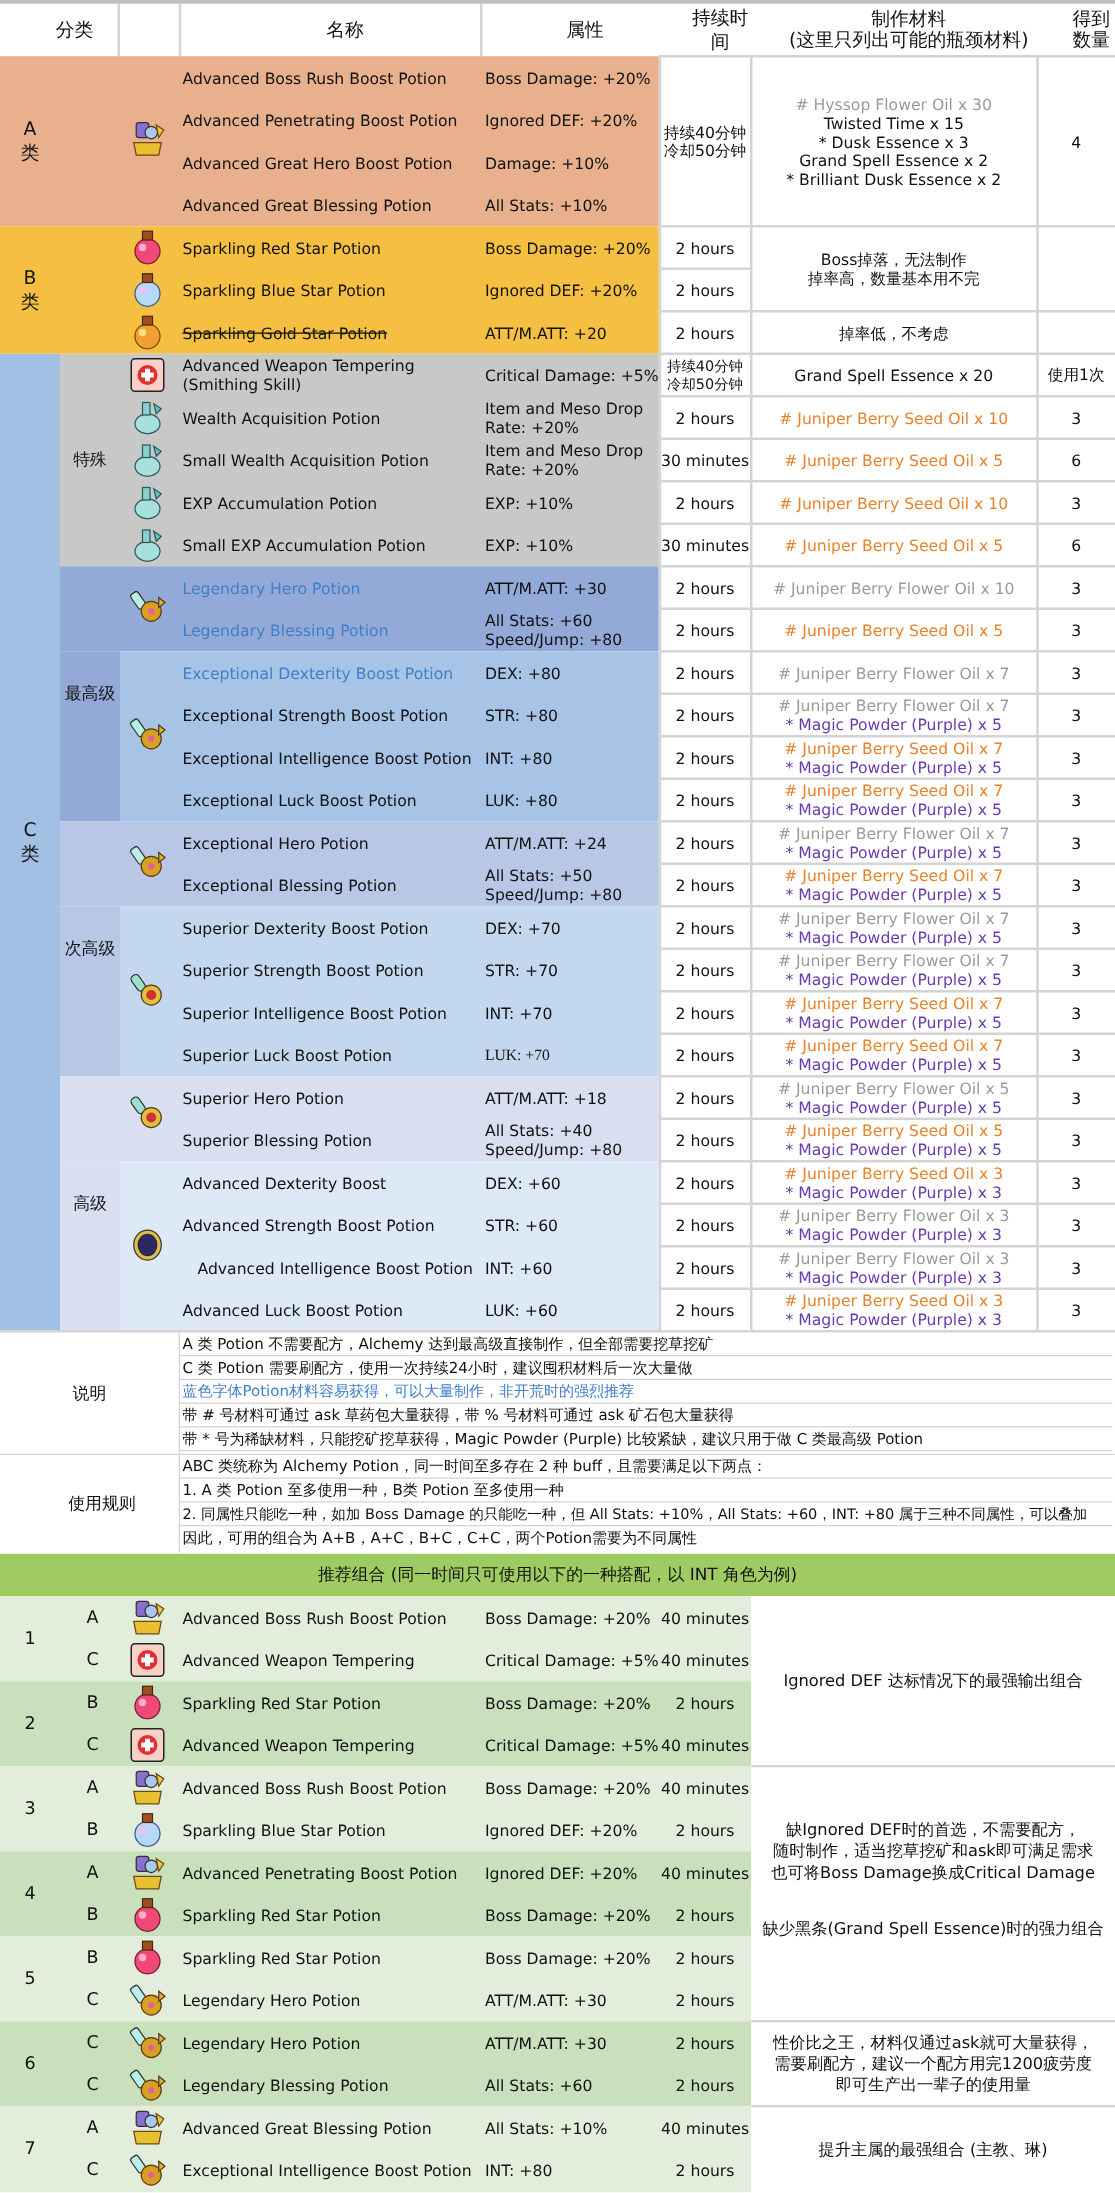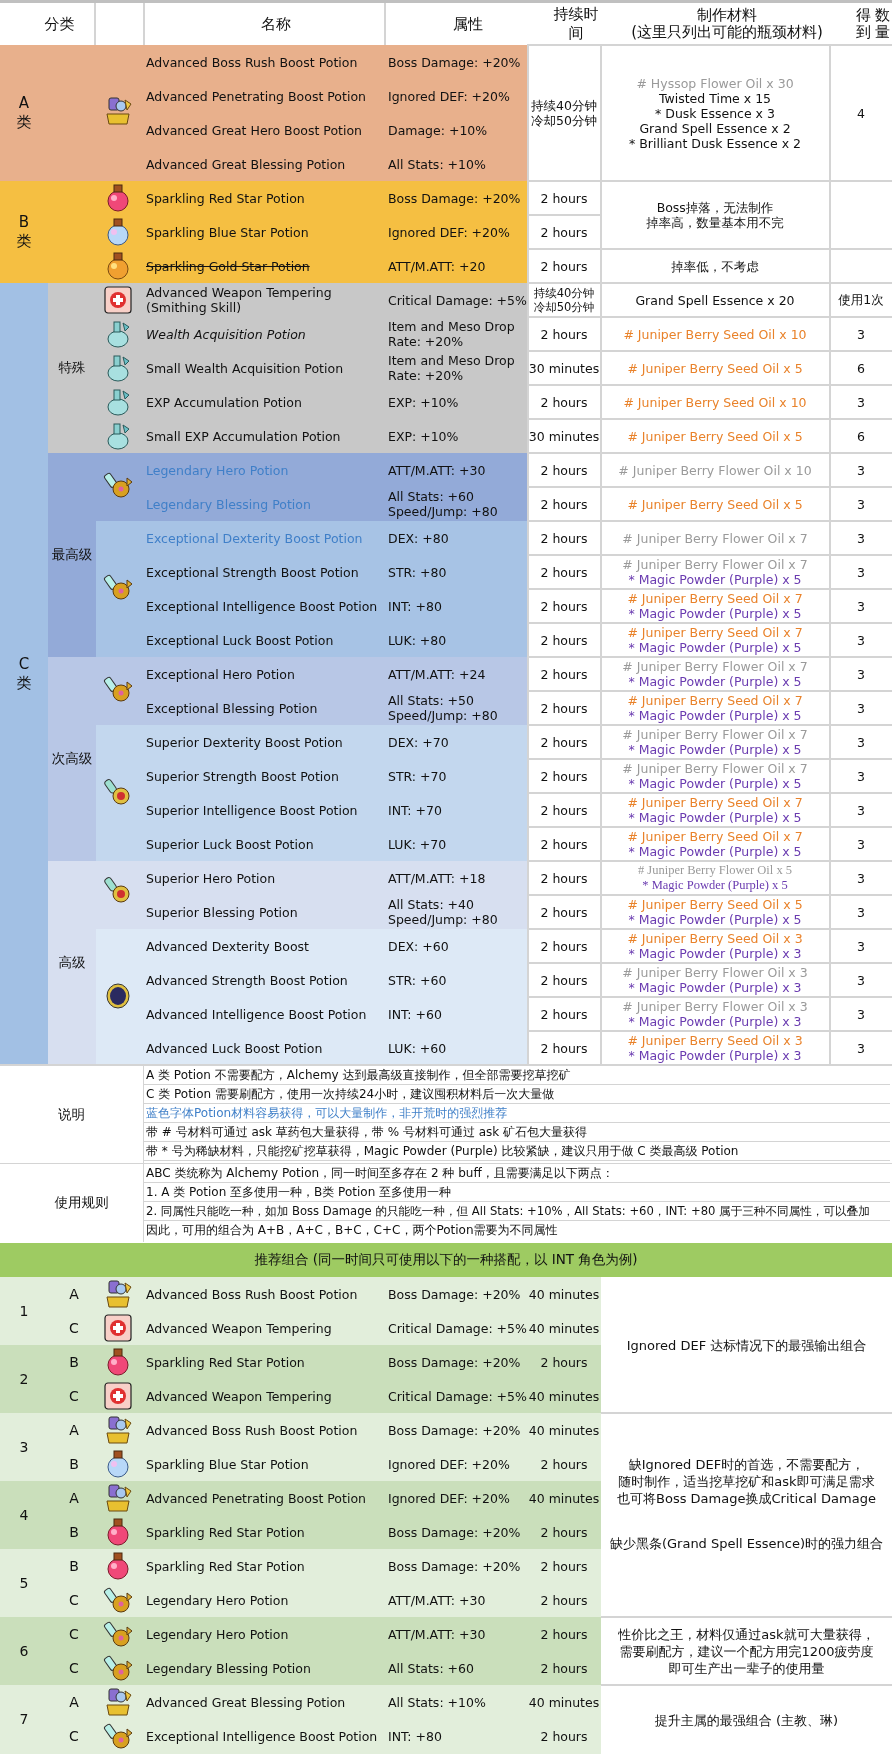--- a/index.html
+++ b/index.html
@@ -94,21 +94,21 @@
 <div class="cell ctr hdr" style="left:385px;top:3px;width:142px;height:42px;">
     <span>属性</span>
   </div>
 <div class="cell ctr hdr" style="left:528px;top:3px;width:72px;height:42px;">
     <span>持续时间</span>
   </div>
 <div class="cell ctr hdr" style="left:601px;top:3px;width:228px;height:42px;flex-direction:column;line-height:17px;">
     <span>制作材料</span>
     <span>(这里只列出可能的瓶颈材料)</span>
   </div>
-<div class="cell ctr hdr" style="left:830px;top:3px;width:62px;height:42px;flex-direction:row;line-height:17px;">
+<div class="cell ctr hdr" style="left:830px;top:3px;width:62px;height:42px;flex-direction:column;line-height:17px;">
     <span>得到</span>
     <span>数量</span>
   </div>
 <div class="vl" style="left:94px;top:3px;height:42px;"></div>
 <div class="vl" style="left:143px;top:3px;height:42px;"></div>
 <div class="vl" style="left:384px;top:3px;height:42px;"></div>
 
 <div class="abs" style="left:0;top:45px;width:527px;height:136px;background:#e8b08c;"></div>
 <div class="cell ctr" style="left:0;top:45px;width:48px;height:136px;flex-direction:column;font-size:15px;line-height:19px;">
     <span>A</span>
@@ -242,21 +242,21 @@
     <span>持续40分钟</span>
     <span>冷却50分钟</span>
   </div>
 <div class="cell mat" style="top:283px;height:34px;">
     <span>Grand Spell Essence x 20</span>
   </div>
 <div class="cell qty" style="top:283px;height:34px;">
     <span>使用1次</span>
   </div>
 
-<div class="cell name" style="top:317px;height:34px;font-style:italic;">
+<div class="cell name" style="top:317px;height:34px;">
     <span>Wealth Acquisition Potion</span>
   </div>
 <div class="cell attr" style="top:317px;height:34px;flex-direction:column;align-items:flex-start;justify-content:center;">
     <span>Item and Meso Drop</span>
     <span>Rate: +20%</span>
   </div>
 <div class="cell dur" style="top:317px;height:34px;">
     <span>2 hours</span>
   </div>
 <div class="cell mat orange" style="top:317px;height:34px;">
@@ -523,21 +523,21 @@
     <span class="orange"># Juniper Berry Seed Oil x 7</span>
     <span class="purple">* Magic Powder (Purple) x 5</span>
   </div>
 <div class="cell qty" style="top:793px;height:34px;">
     <span>3</span>
   </div>
 
 <div class="cell name" style="top:827px;height:34px;">
     <span>Superior Luck Boost Potion</span>
   </div>
-<div class="cell attr" style="top:827px;height:34px;">
+<div class="cell attr" style="top:827px;height:34px;font-family:Liberation Serif, serif;">
     <span>LUK: +70</span>
   </div>
 <div class="cell dur" style="top:827px;height:34px;">
     <span>2 hours</span>
   </div>
 <div class="cell mat" style="top:827px;height:34px;">
     <span class="orange"># Juniper Berry Seed Oil x 7</span>
     <span class="purple">* Magic Powder (Purple) x 5</span>
   </div>
 <div class="cell qty" style="top:827px;height:34px;">
@@ -559,21 +559,21 @@
 
 <div class="cell name" style="top:861px;height:34px;">
     <span>Superior Hero Potion</span>
   </div>
 <div class="cell attr" style="top:861px;height:34px;">
     <span>ATT/M.ATT: +18</span>
   </div>
 <div class="cell dur" style="top:861px;height:34px;">
     <span>2 hours</span>
   </div>
-<div class="cell mat" style="top:861px;height:34px;font-family:Liberation Serif, serif;">
+<div class="cell mat" style="top:861px;height:34px;">
     <span class="grey"># Juniper Berry Flower Oil x 5</span>
     <span class="purple">* Magic Powder (Purple) x 5</span>
   </div>
 <div class="cell qty" style="top:861px;height:34px;">
     <span>3</span>
   </div>
 
 <div class="cell name" style="top:895px;height:34px;">
     <span>Superior Blessing Potion</span>
   </div>
@@ -619,21 +619,21 @@
     <span>2 hours</span>
   </div>
 <div class="cell mat" style="top:963px;height:34px;">
     <span class="grey"># Juniper Berry Flower Oil x 3</span>
     <span class="purple">* Magic Powder (Purple) x 3</span>
   </div>
 <div class="cell qty" style="top:963px;height:34px;">
     <span>3</span>
   </div>
 
-<div class="cell name" style="top:997px;height:34px;">
+<div class="cell name" style="top:997px;height:34px;margin-left:12px;">
     <span>Advanced Intelligence Boost Potion</span>
   </div>
 <div class="cell attr" style="top:997px;height:34px;">
     <span>INT: +60</span>
   </div>
 <div class="cell dur" style="top:997px;height:34px;">
     <span>2 hours</span>
   </div>
 <div class="cell mat" style="top:997px;height:34px;">
     <span class="grey"># Juniper Berry Flower Oil x 3</span>

